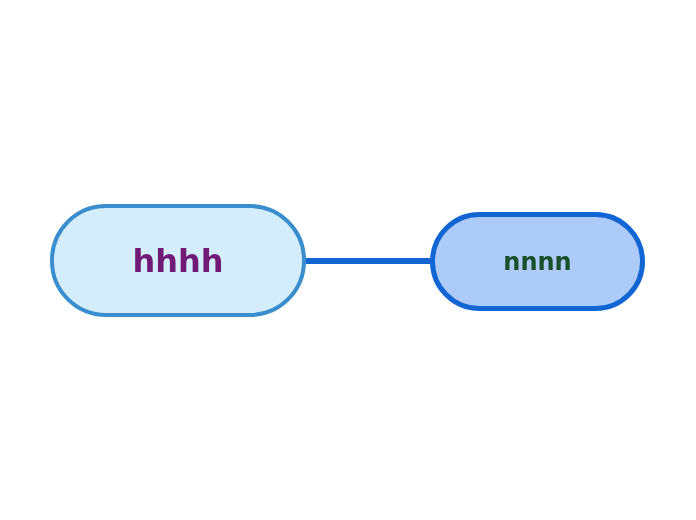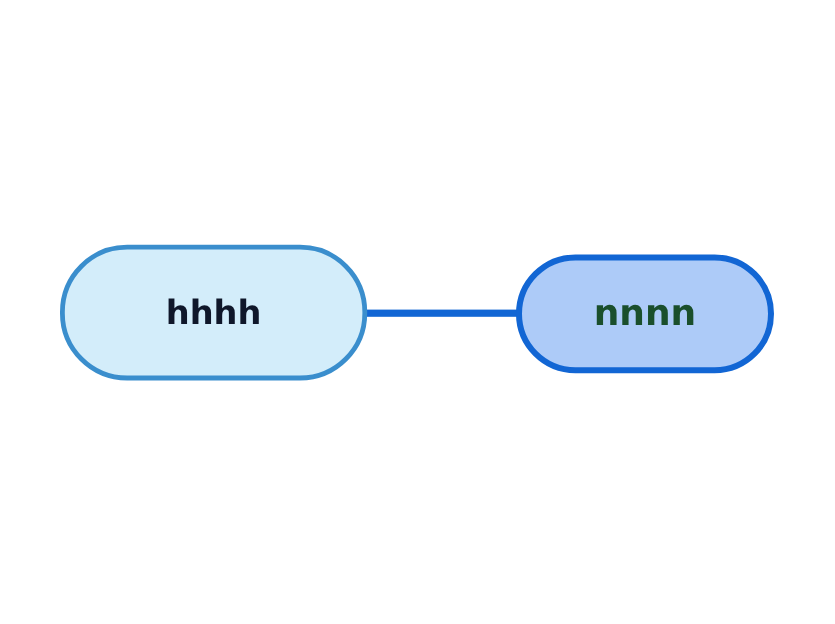--- a/index.html
+++ b/index.html
@@ -32,20 +32,20 @@
   }
 </style>
 </head>
 <body>
 
 <div class="canvas" style="width: 696px; height: 520px; background: rgb(255, 255, 255);">
 
   <div class="edge" style="left: 304px; top: 258px; width: 130px; height: 6px; background: rgb(18, 102, 212);"></div>
 
   <div class="node" style="left: 50px; top: 204px; width: 256px; height: 113px; border-radius: 56px; background: rgb(211, 237, 250); border: 4px solid rgb(58, 142, 205);">
-    <span class="node-label" style="color: #0f172a; font-size: 28px;">hhhh</span>
+    <span class="node-label" style="color: #701a75; font-size: 32px;">hhhh</span>
   </div>
 
   <div class="node" style="left: 430px; top: 212px; width: 215px; height: 99px; border-radius: 50px; background: rgb(173, 203, 248); border: 5px solid rgb(18, 102, 212);">
-    <span class="node-label" style="color: rgb(26, 79, 44); font-size: 30px;">nnnn</span>
+    <span class="node-label" style="color: rgb(26, 79, 44); font-size: 24px;">nnnn</span>
   </div>
 
 </div>
 
 </body></html>

